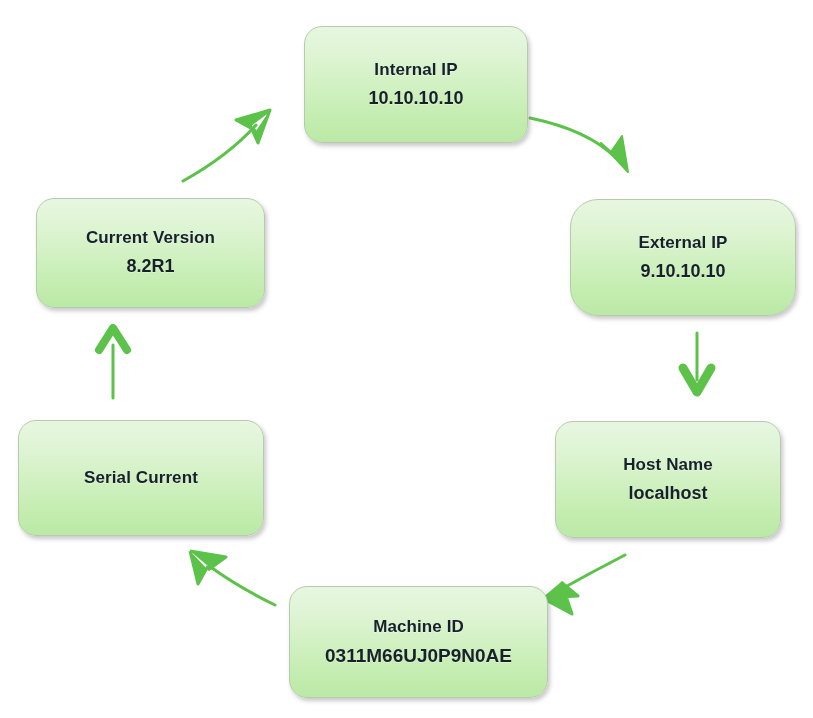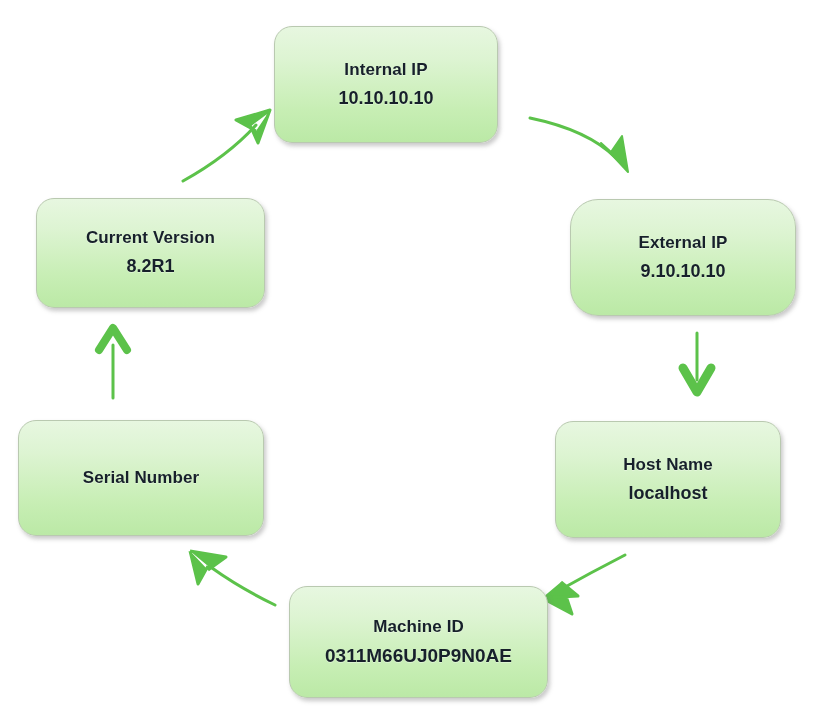--- a/index.html
+++ b/index.html
@@ -49,21 +49,21 @@
     text-shadow: 0 1px 0 rgba(255,255,255,0.35);
   }
   .node-value {
     font-size: 18px;
     font-weight: 700;
     line-height: 1.3;
     margin-top: 7px;
     text-shadow: 0 1px 0 rgba(255,255,255,0.35);
   }
   
-  #node-internal-ip { left: 274px; top: 26px;  width: 224px; height: 117px; }
+  #node-internal-ip { left: 304px; top: 26px;  width: 224px; height: 117px; }
   #node-external-ip { left: 570px; top: 199px; width: 226px; height: 117px; border-radius: 28px; }
   #node-host-name   { left: 555px; top: 421px; width: 226px; height: 117px; }
   #node-machine-id  { left: 289px; top: 586px; width: 259px; height: 112px; }
   #node-serial      { left: 18px;  top: 420px; width: 246px; height: 116px; }
   #node-version     { left: 18px;  top: 198px; width: 229px; height: 110px; margin-left: 18px; }
   #node-machine-id .node-value { font-size: 19px; }
   #node-serial .node-value { font-size: 19px; }
 </style>
 </head>
 <body>
@@ -117,21 +117,21 @@
     <div class="node-title">Host Name</div>
     <div class="node-value">localhost</div>
   </div>
 
   <div class="node" id="node-machine-id">
     <div class="node-title">Machine ID</div>
     <div class="node-value">0311M66UJ0P9N0AE</div>
   </div>
 
   <div class="node" id="node-serial">
-    <div class="node-title">Serial Number</div>
+    <div class="node-title">Serial Current</div>
   </div>
 
   <div class="node" id="node-version">
     <div class="node-title">Current Version</div>
     <div class="node-value">8.2R1</div>
   </div>
 
 </div>
 
 </body></html>

